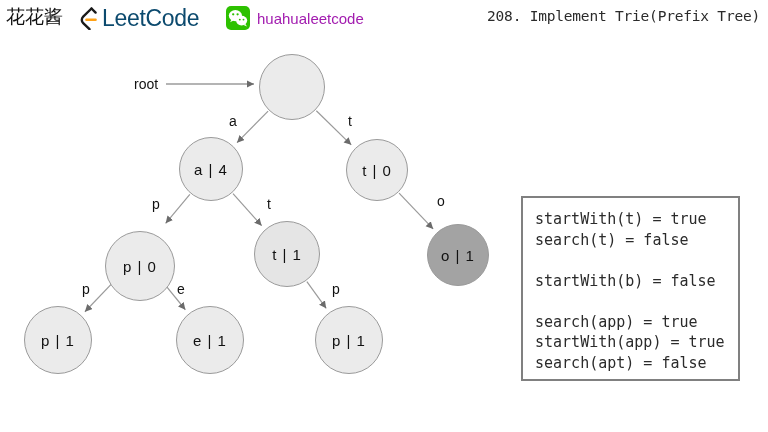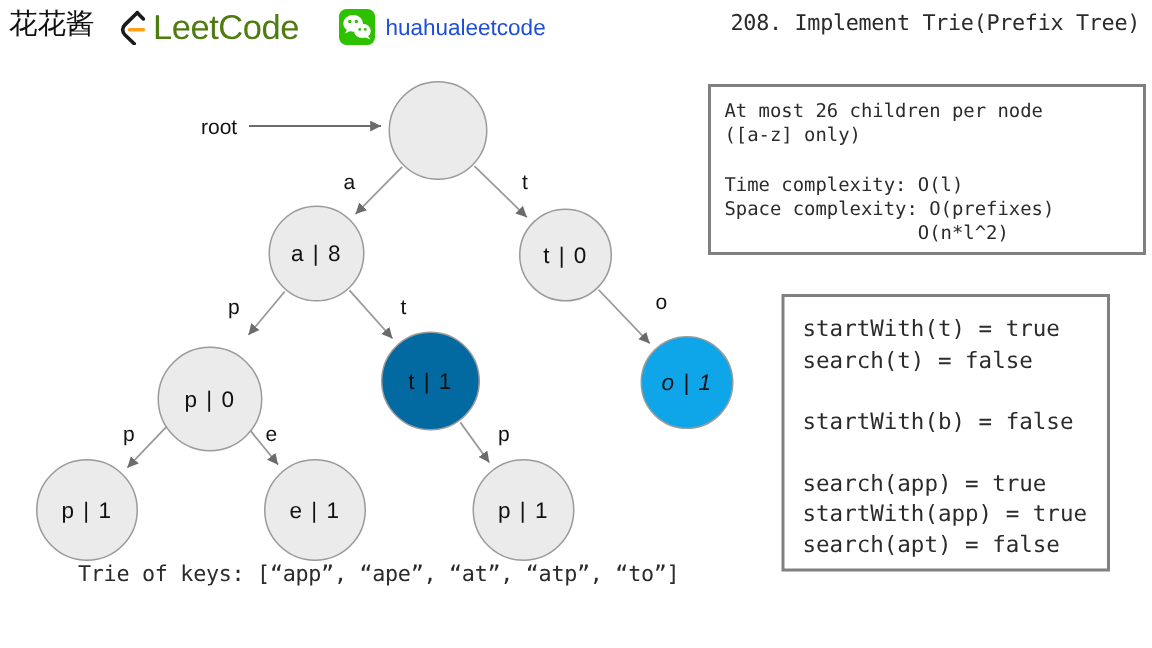--- a/index.html
+++ b/index.html
@@ -42,37 +42,37 @@
     display: flex;
     align-items: center;
   }
   .lc-mark {
     width: 22px; height: 24px;
     position: relative;
     margin-right: 2px;
   }
   .lc-word {
     font-size: 23px;
-    color: #4d7c0f;
+    color: #0c4a6e;
     font-family: "Liberation Sans", sans-serif;
     letter-spacing: -0.3px;
     line-height: 24px;
   }
   .wechat-logo {
     position: absolute;
     left: 226px; top: 6px;
     width: 24px; height: 24px;
     border-radius: 5px;
     background: #2dc100;
   }
   .wechat-name {
     position: absolute;
     left: 257px; top: 9px;
     font-size: 15px;
-    color: #1d4ed8;
+    color: #a21caf;
     line-height: 19px;
   }
   .page-title {
     position: absolute;
     right: 8px; top: 8px;
     font-size: 14.5px;
     color: #2b2b2b;
     font-family: "DejaVu Sans Mono", monospace;
     white-space: nowrap;
     letter-spacing: -0.2px;
@@ -184,26 +184,20 @@
         <circle cx="13.8" cy="13.6" r="0.95" fill="#2dc100"></circle>
         <circle cx="17.5" cy="13.6" r="0.95" fill="#2dc100"></circle>
       </svg>
     </div>
 
     <div class="wechat-name">huahualeetcode</div>
 
     <div class="page-title">208. Implement Trie(Prefix Tree)</div>
   </div>
 
-  <div class="note-box" id="complexity-box">At most 26 children per node
-([a-z] only)
-
-Time complexity: O(l)
-Space complexity: O(prefixes)
-                 O(n*l^2)</div>
 
   <div class="note-box" id="queries-box">startWith(t) = true
 search(t) = false
 
 startWith(b) = false
 
 search(app) = true
 startWith(app) = true
 search(apt) = false</div>
 
@@ -225,36 +219,35 @@
           <line x1="162.72577034130472" y1="281.92023213360295" x2="185.38041546358656" y2="309.7530818552635" marker-end="url(#arrowhead)"></line>
           <line x1="306.8832535627848" y1="281.57999687741113" x2="326.1927385603351" y2="308.36412122885196" marker-end="url(#arrowhead)"></line>
         </g>
       <line id="root-pointer" x1="166" y1="84" x2="254" y2="84" stroke="#6b6b6b" stroke-width="1.2" marker-end="url(#arrowhead)"></line>
     </svg>
 
     <div class="root-label">root</div>
 
     <div id="node-group">
         <div class="node" style="left: 259px; top: 54px; width: 66px; height: 66px; background: rgb(235, 235, 235); border-color: rgb(154, 154, 154);"></div>
-        <div class="node" style="left: 179px; top: 137px; width: 64px; height: 64px; background: rgb(235, 235, 235); border-color: rgb(154, 154, 154);">a | 8</div>
+        <div class="node" style="left: 179px; top: 137px; width: 64px; height: 64px; background: rgb(235, 235, 235); border-color: rgb(154, 154, 154);">a | 4</div>
         <div class="node" style="left: 346px; top: 139px; width: 62px; height: 62px; background: rgb(235, 235, 235); border-color: rgb(154, 154, 154);">t | 0</div>
         <div class="node" style="left: 105px; top: 231px; width: 70px; height: 70px; background: rgb(235, 235, 235); border-color: rgb(154, 154, 154);">p | 0</div>
-        <div class="node" style="left: 254px; top: 221px; width: 66px; height: 66px; background: #0369a1; border-color: rgb(154, 154, 154);">t | 1</div>
-        <div class="node" style="left: 427px; top: 224px; width: 62px; height: 62px; background: #0ea5e9; border-color: rgb(154, 154, 154); font-style: italic;">o | 1</div>
+        <div class="node" style="left: 254px; top: 221px; width: 66px; height: 66px; background: #e5e5e5; border-color: rgb(154, 154, 154);">t | 1</div>
+        <div class="node" style="left: 427px; top: 224px; width: 62px; height: 62px; background: #a3a3a3; border-color: rgb(154, 154, 154);">o | 1</div>
         <div class="node" style="left: 24px; top: 306px; width: 68px; height: 68px; background: rgb(235, 235, 235); border-color: rgb(154, 154, 154);">p | 1</div>
         <div class="node" style="left: 176px; top: 306px; width: 68px; height: 68px; background: rgb(235, 235, 235); border-color: rgb(154, 154, 154); text-align: center;">e | 1</div>
         <div class="node" style="left: 315px; top: 306px; width: 68px; height: 68px; background: rgb(235, 235, 235); border-color: rgb(154, 154, 154);">p | 1</div>
       </div>
     <div id="edge-label-group">
         <div class="edge-label" style="left: 229px; top: 113px;">a</div>
         <div class="edge-label" style="left: 348px; top: 113px;">t</div>
         <div class="edge-label" style="left: 152px; top: 196px;">p</div>
         <div class="edge-label" style="left: 267px; top: 196px;">t</div>
         <div class="edge-label" style="left: 437px; top: 193px;">o</div>
         <div class="edge-label" style="left: 82px; top: 281px;">p</div>
         <div class="edge-label" style="left: 177px; top: 281px;">e</div>
         <div class="edge-label" style="left: 332px; top: 281px;">p</div>
       </div>
   </div>
 
-  <div class="caption">Trie of keys: [“app”, “ape”, “at”, “atp”, “to”]</div>
 
 </div>
 
 </body></html>

